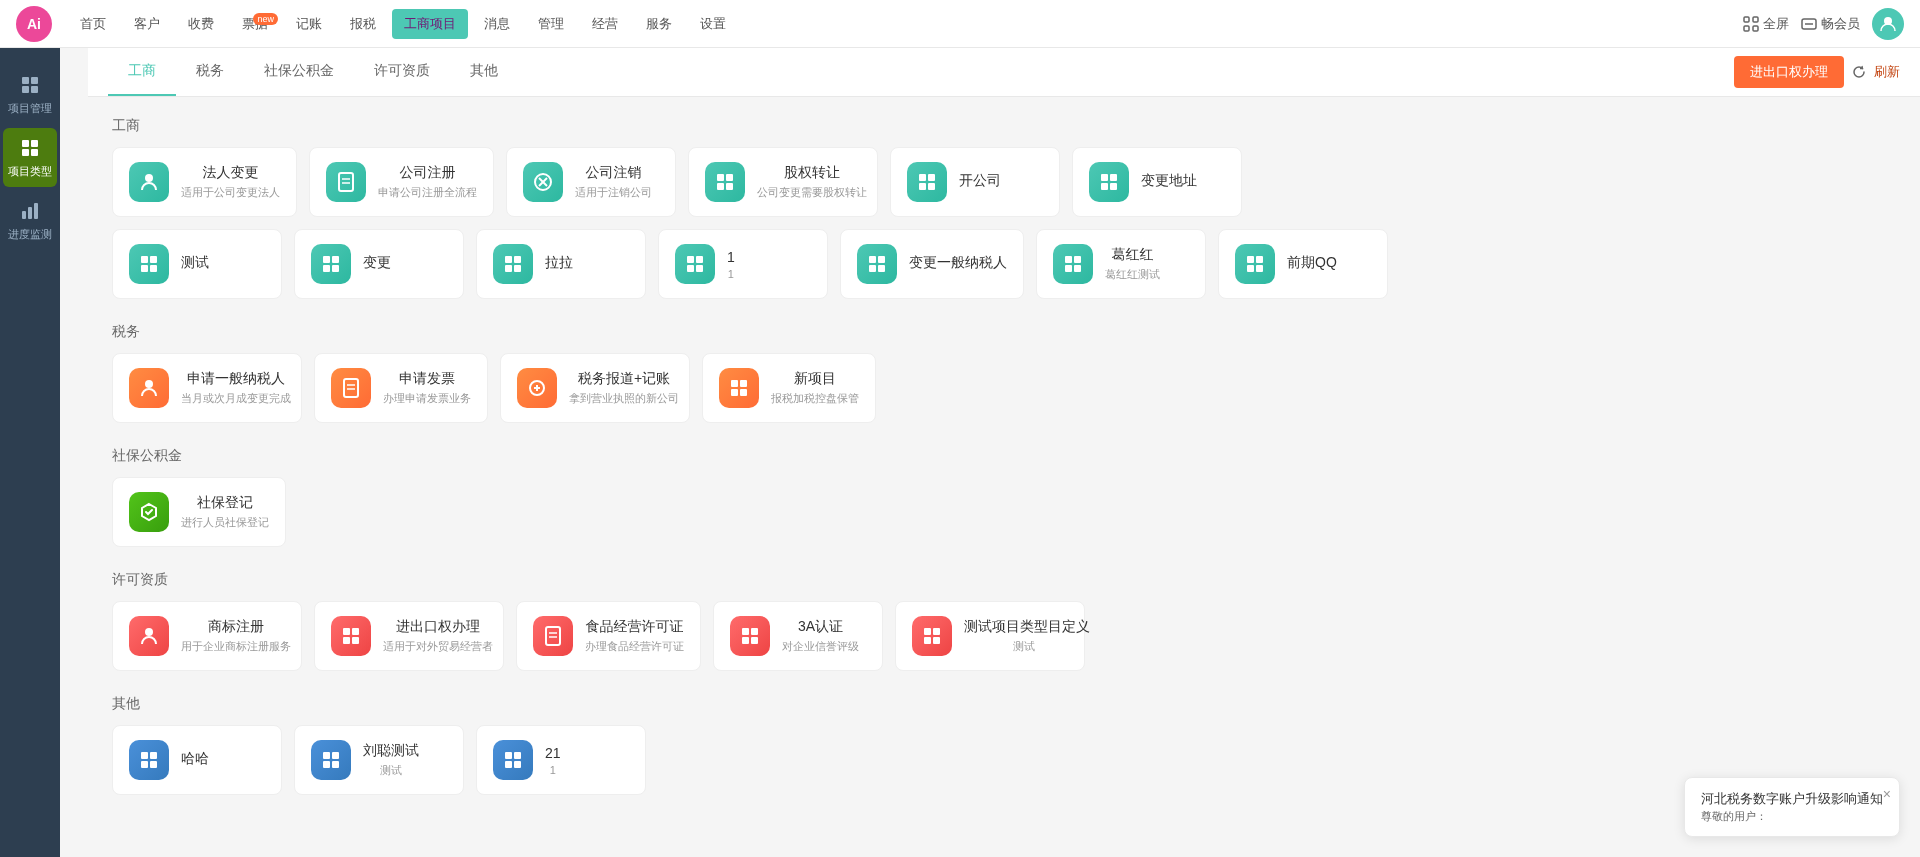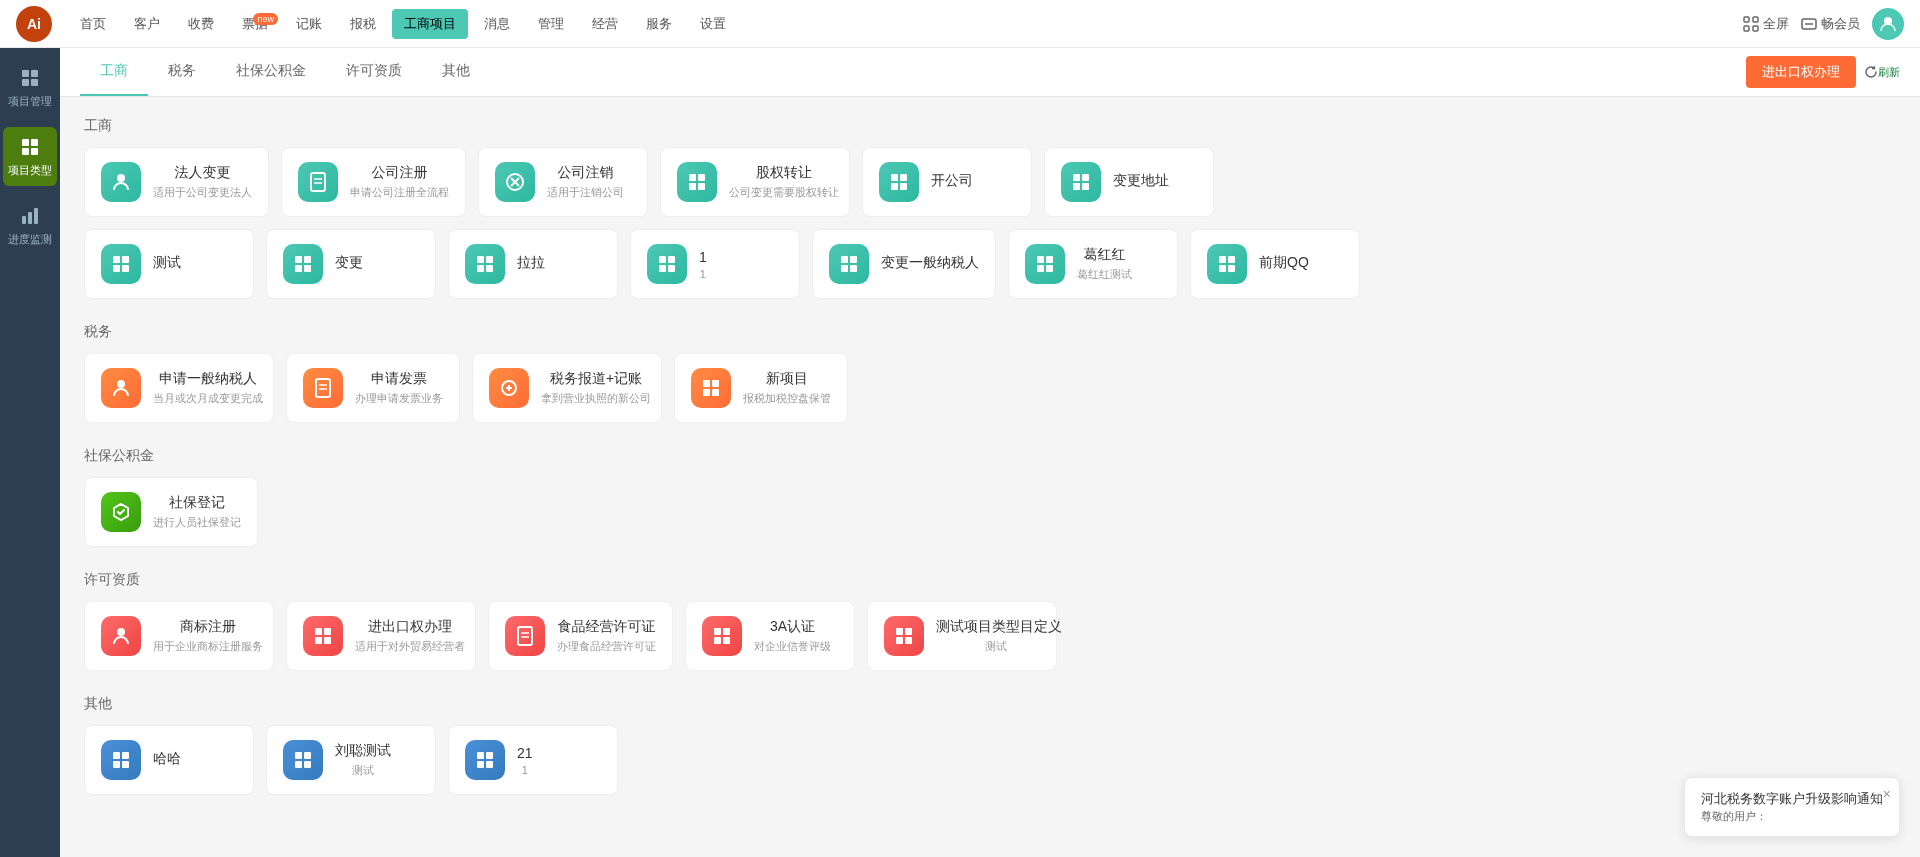--- a/index.html
+++ b/index.html
@@ -6,61 +6,61 @@
     body { font-family: 'Microsoft YaHei', Arial, sans-serif; font-size: 13px; background: #f5f5f5; color: #333; }
 
     
     .top-nav {
       display: flex; align-items: center; height: 48px;
       background: #fff; border-bottom: 1px solid #e8e8e8;
       padding: 0 16px; position: fixed; top: 0; left: 0; right: 0; z-index: 100;
     }
     .logo {
       width: 36px; height: 36px; margin-right: 16px;
-      background: #c2410c; border-radius: 50%; display: flex; align-items: center; justify-content: center;
+      background: #ec4899; border-radius: 50%; display: flex; align-items: center; justify-content: center;
       color: white; font-weight: bold; font-size: 14px; flex-shrink: 0;
     }
     .nav-items { display: flex; align-items: center; gap: 4px; flex: 1; }
     .nav-item {
       padding: 6px 12px; cursor: pointer; color: #555; font-size: 13px;
       border-radius: 4px; position: relative; white-space: nowrap;
     }
     .nav-item.active {
-      background: #4dc8b4; color: #000000; border-radius: 4px;
+      background: #4dc8b4; color: #701a75; border-radius: 4px;
     }
     .nav-right { display: flex; align-items: center; gap: 12px; }
     .nav-right-btn {
       display: flex; align-items: center; gap: 4px;
       color: #555; font-size: 13px; cursor: pointer;
     }
     .avatar {
       width: 32px; height: 32px; border-radius: 50%;
       background: #4dc8b4; display: flex; align-items: center; justify-content: center;
       color: white; font-size: 14px; cursor: pointer;
     }
 
     
     .sidebar {
       position: fixed; top: 48px; left: 0; bottom: 0;
       width: 60px; background: #2d3e50; display: flex; flex-direction: column;
-      align-items: center; padding-top: 10px; gap: 10px; z-index: 99;
+      align-items: center; padding-top: 17px; gap: 4px; z-index: 99;
     }
     .sidebar-item {
       width: 54px; display: flex; flex-direction: column; align-items: center;
       padding: 8px 4px; cursor: pointer; border-radius: 6px; color: #9bb0c4;
       font-size: 11px; gap: 4px;
     }
     .sidebar-item:hover, .sidebar-item.active { background: #4d7c0f; color: #fff; }
     .sidebar-icon {
       width: 24px; height: 24px; display: flex; align-items: center; justify-content: center;
     }
 
     
     .main-content {
-      margin-top: 48px; margin-left: 60px; padding: 0;
+      margin-top: 48px; margin-left: 88px; padding: 0;
     }
 
     
     .tab-bar {
       background: #fff; padding: 0 20px;
       border-bottom: 1px solid #e8e8e8;
       display: flex; align-items: center; justify-content: space-between;
       position: sticky; top: 48px; z-index: 50;
     }
     .tabs { display: flex; gap: 0; }
@@ -68,22 +68,22 @@
       padding: 14px 20px; cursor: pointer; color: #666; font-size: 14px;
       border-bottom: 2px solid transparent; white-space: nowrap;
     }
     .tab.active { color: #4dc8b4; border-bottom-color: #4dc8b4; font-weight: 500; }
     .tab-actions { display: flex; align-items: center; gap: 8px; }
     .btn-new-type {
       background: #ff6b35; color: white; border: none; padding: 7px 16px;
       border-radius: 4px; cursor: pointer; font-size: 13px;
     }
     .btn-refresh {
-      background: none; border: none; color: #15803d; cursor: pointer; font-size: 11px;
-      display: flex; align-items: center; gap: 0;
+      background: none; border: none; color: #c2410c; cursor: pointer; font-size: 13px;
+      display: flex; align-items: center; gap: 8px;
     }
 
     
     .content-area {
       padding: 20px 24px; background: #f5f5f5; min-height: calc(100vh - 96px);
     }
 
     
     .section { margin-bottom: 24px; }
     .section-title {

